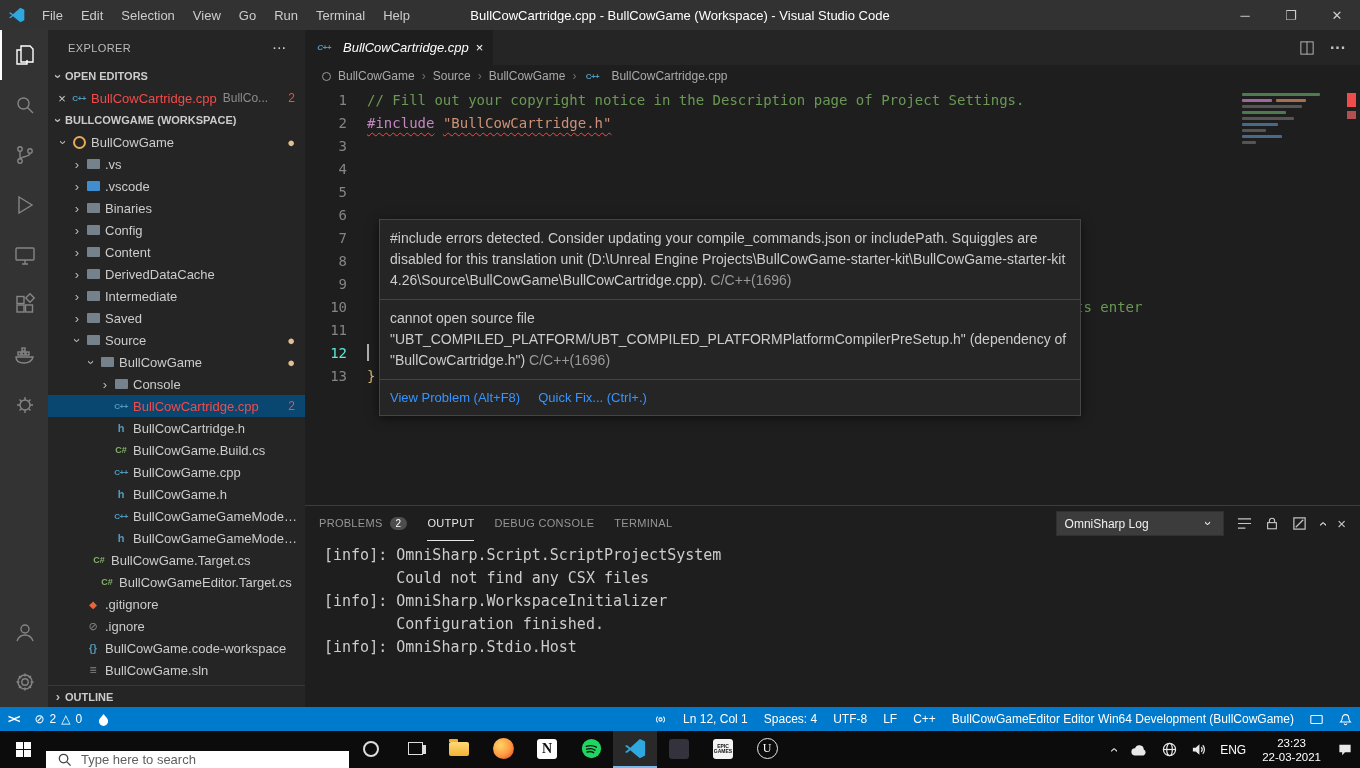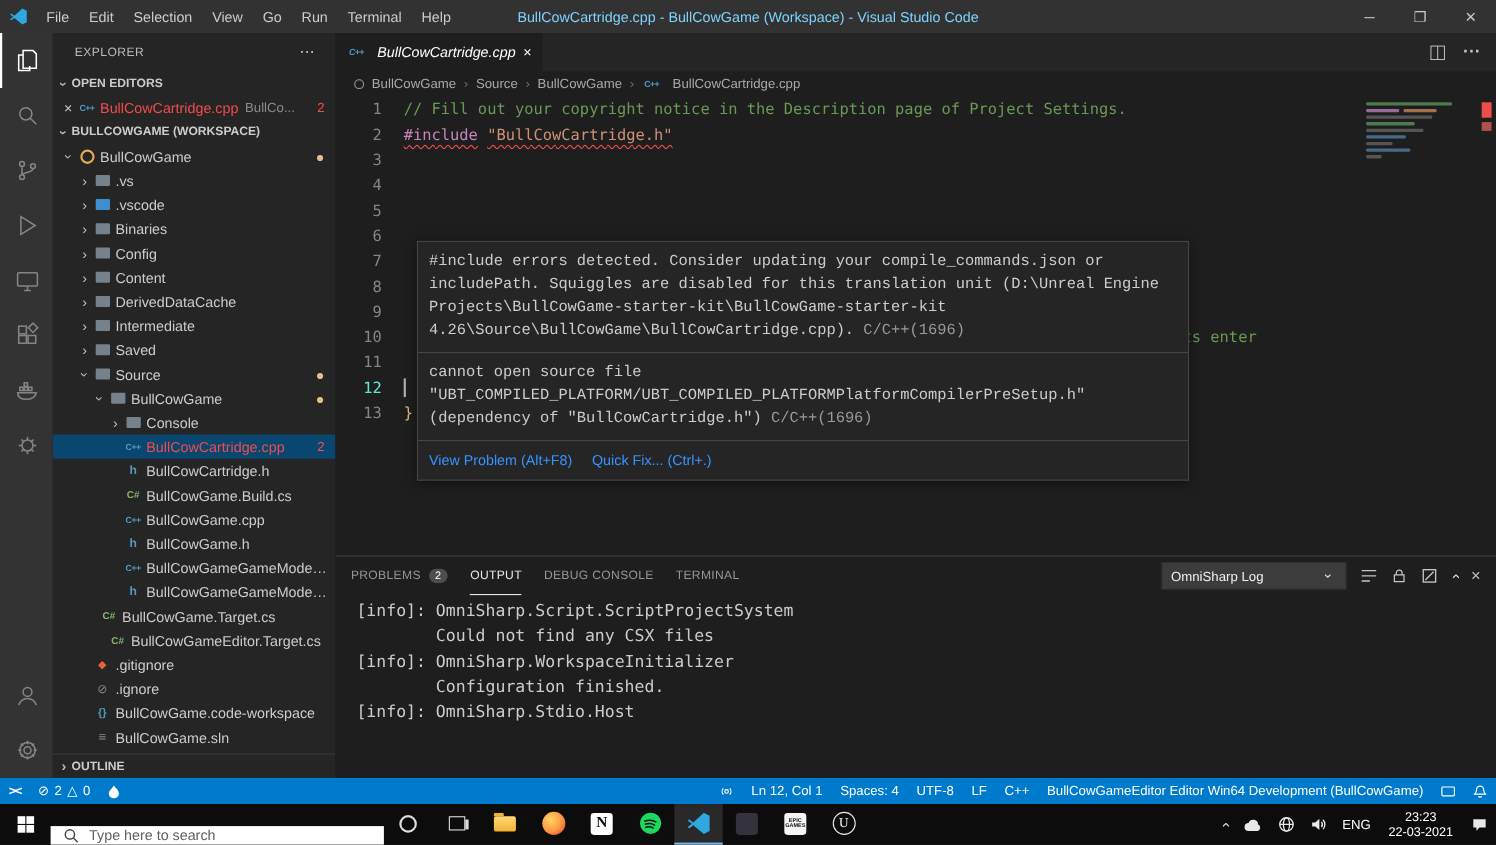--- a/index.html
+++ b/index.html
@@ -5,21 +5,21 @@
   * { box-sizing:border-box; margin:0; padding:0; }
   html,body { width:1360px; height:768px; overflow:hidden; background:#1e1e1e;
               font-family:"Liberation Sans", sans-serif; }
   svg { display:block; }
 
   
   .titlebar { height:30px; background:#323233; color:#cccccc; display:flex; align-items:center;
               font-size:13px; position:relative; }
   .tb-logo { margin:0 8px 0 9px; }
   .menu-item { padding:0 9px; height:100%; display:flex; align-items:center; cursor:default; }
-  .tb-title { position:absolute; left:50%; transform:translateX(-50%); color:#7dd3fc; }
+  .tb-title { position:absolute; left:50%; transform:translateX(-50%); color:#ffffff; }
   .win-controls { margin-left:auto; display:flex; height:100%; }
   .win-btn { width:46px; height:100%; display:flex; align-items:center; justify-content:center; color:#cccccc; font-size:13px;}
 
   
   .main { display:flex; height:677px; }
 
   
   .activitybar { width:48px; background:#333333; display:flex; flex-direction:column; align-items:center; flex:none;}
   .ab-btn { width:48px; height:50px; display:flex; align-items:center; justify-content:center; color:#858585; border-left:2px solid transparent;}
   .ab-btn.active { color:#ffffff; border-left:2px solid #ffffff; }
@@ -74,21 +74,21 @@
   .dir { color:#c586c0; }
   .str { color:#ce9178; }
   .brk { color:#d7ba7d; }
   .squig { text-decoration:underline; text-decoration-style:wavy; text-decoration-color:#f14c4c;
            text-decoration-thickness:1px; text-underline-offset:4px;}
   .cursor { display:inline-block; width:2px; height:17px; background:#aeafad; vertical-align:text-bottom;}
 
   .hover-tooltip { position:absolute; left:74px; top:132px; width:702px; background:#252526;
                    border:1px solid #454545; box-shadow:0 2px 10px rgba(0,0,0,.55); z-index:6;
                    font-size:14px; line-height:21px; color:#cccccc;}
-  .tt-block { padding:8px 10px; font-family:Liberation Mono, monospace; overflow-wrap:break-word;}
+  .tt-block { padding:8px 10px; font-family:Liberation Sans, sans-serif; overflow-wrap:break-word;}
   .tt-code { color:#9a9a9a; }
   .tt-sep { border-top:1px solid #454545; }
   .tt-links { display:flex; gap:18px; padding:7px 10px; font-size:13px; color:#3794ff;
               font-family:"Liberation Sans",sans-serif;}
 
   .minimap { position:absolute; top:6px; right:22px; width:96px; }
   .mm { height:3px; margin-bottom:3px; border-radius:1px; }
   .overview { position:absolute; top:0; right:4px; width:9px; height:100%; }
   .ov-mark { position:absolute; right:0; width:9px; }
 

